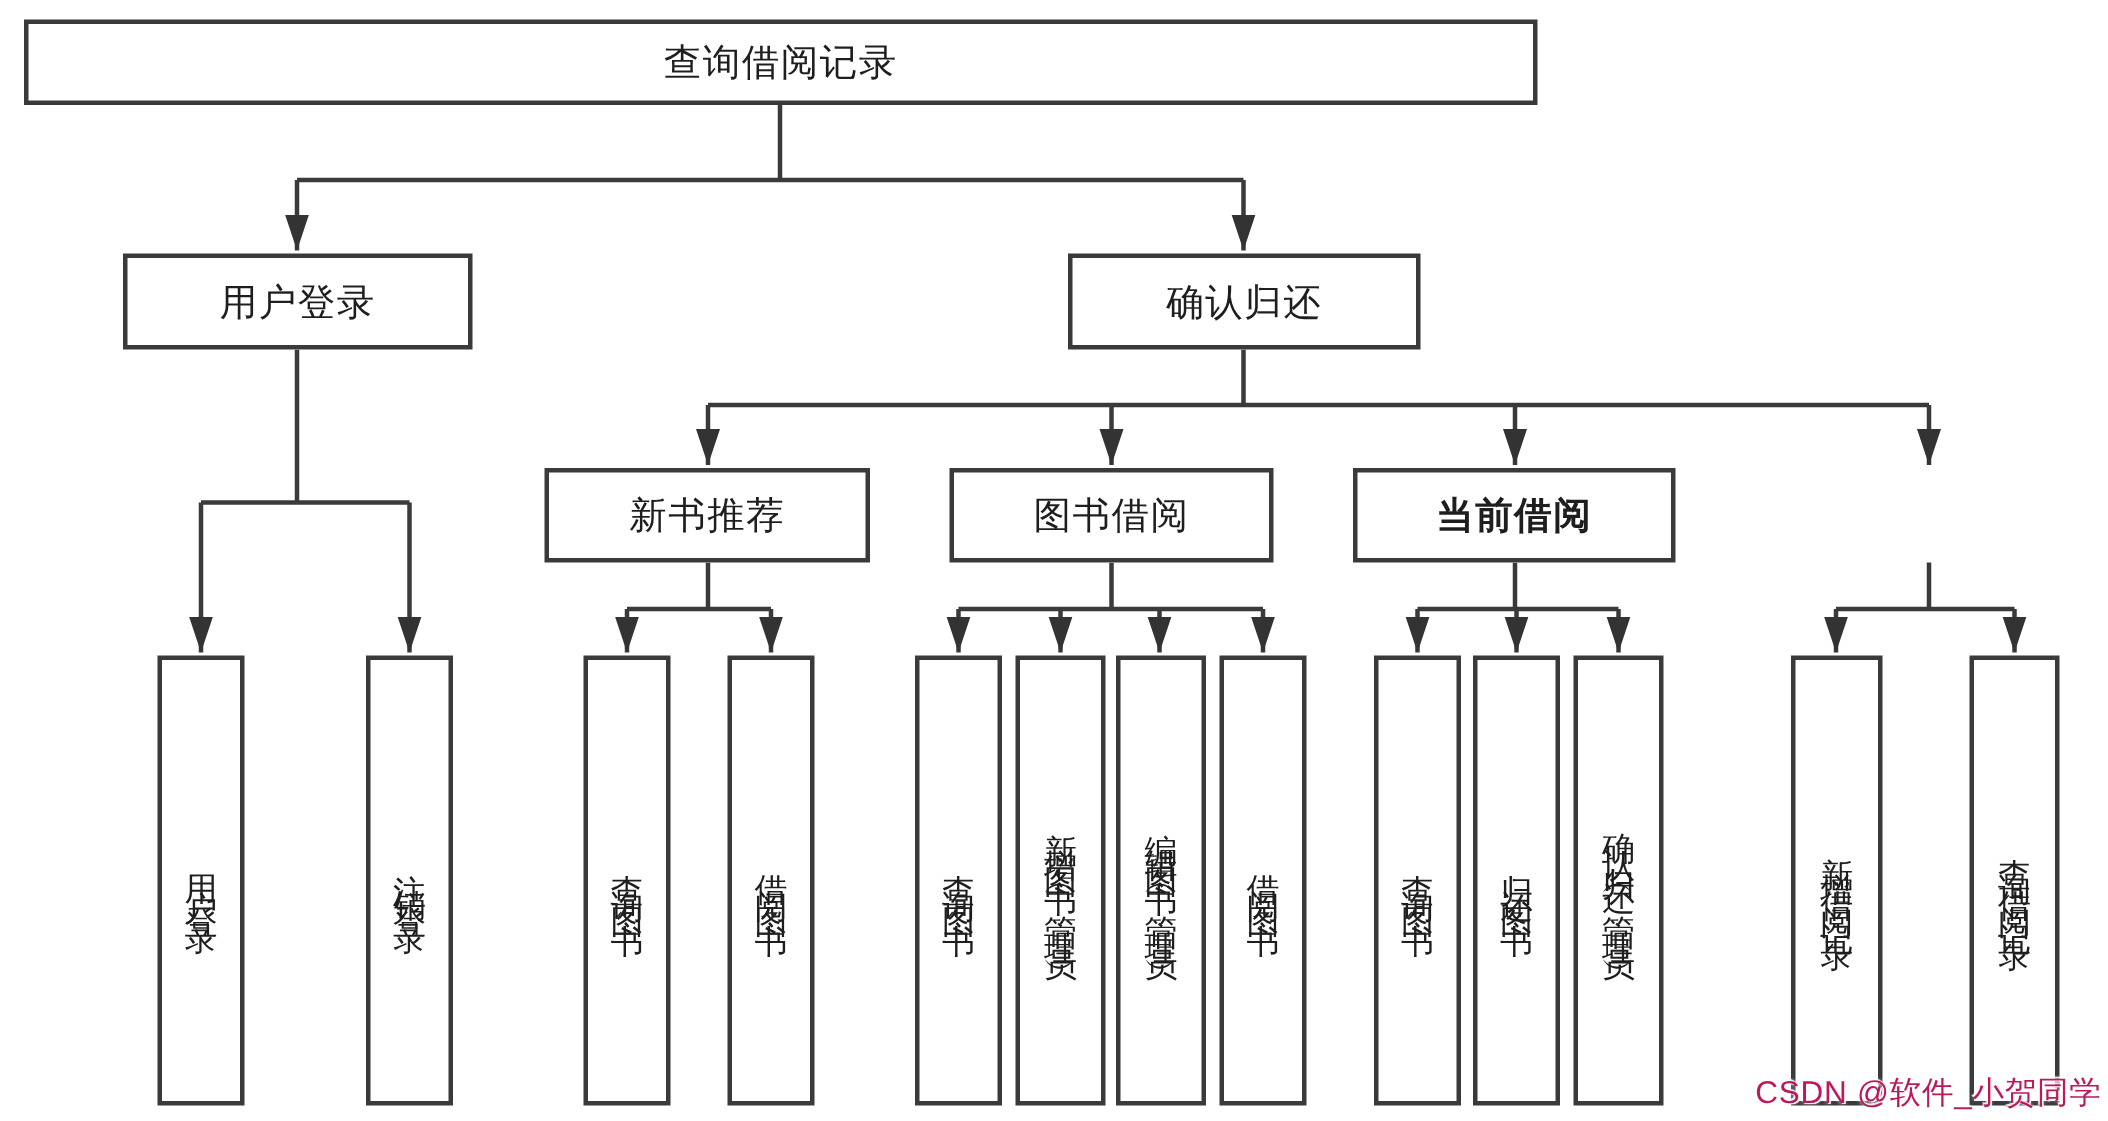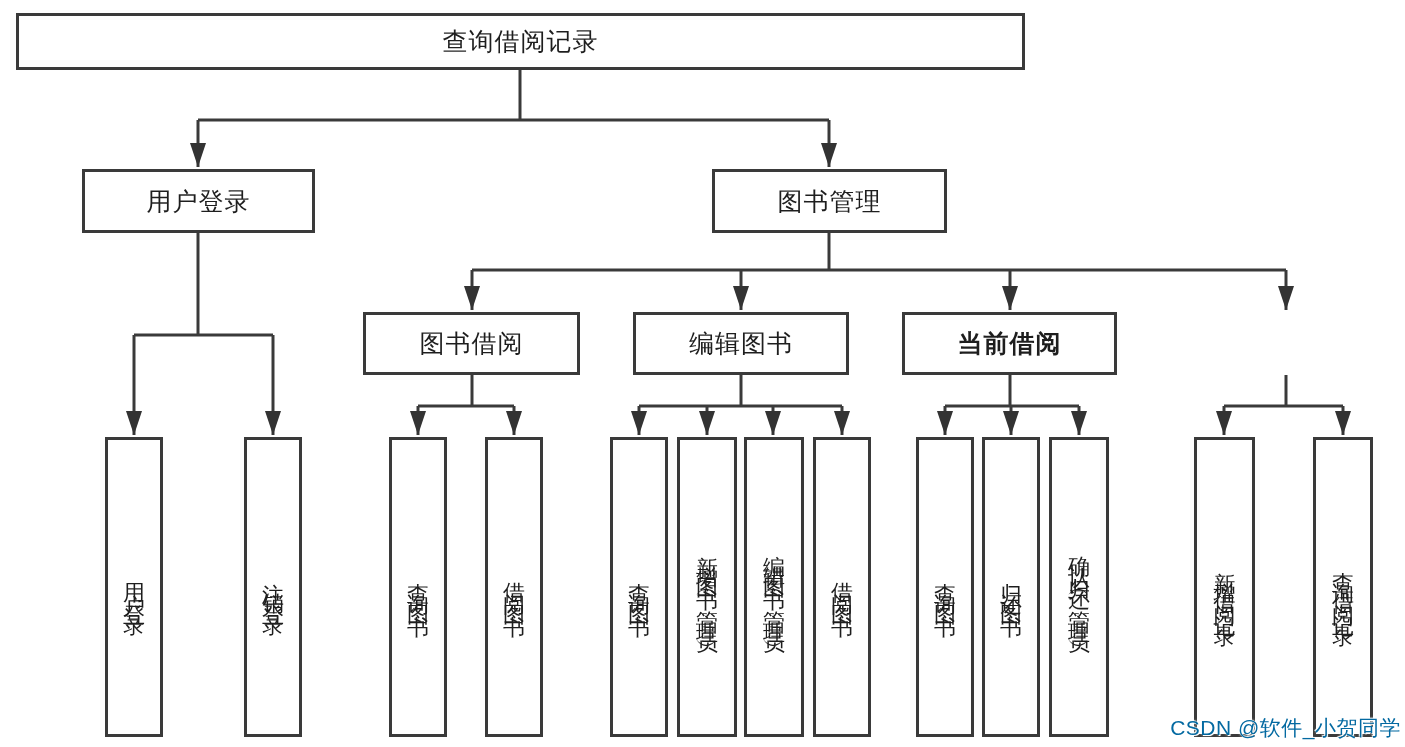--- a/index.html
+++ b/index.html
@@ -41,21 +41,21 @@
     line-height: 1;
     letter-spacing: 11px;
     color: #1e1e1e;
   }
   .watermark {
     position: absolute;
     right: 4px;
     top: 714px;
     z-index: 2;
     font-size: 21px;
-    color: #0369a1;
+    color: #be185d;
     letter-spacing: 0.5px;
     white-space: nowrap;
     text-shadow: 1px 1px 0 #ffffff, -1px -1px 0 rgba(255,255,255,0.85), 0 0 3px #ffffff;
   }
 </style>
 </head>
 <body>
 
 <div class="stage">
 
@@ -110,28 +110,28 @@
   </svg>
 
   <div class="node" style="left:16px; top:13px; width:1009px; height:57px;">
     <span class="h-label">查询借阅记录</span>
   </div>
 
   <div class="node" style="left:82px; top:169px; width:233px; height:64px;">
     <span class="h-label">用户登录</span>
   </div>
   <div class="node" style="left:712px; top:169px; width:235px; height:64px;">
-    <span class="h-label">图书管理</span>
+    <span class="h-label">确认归还</span>
   </div>
 
   <div class="node" style="left:363px; top:312px; width:217px; height:63px;">
-    <span class="h-label">图书借阅</span>
+    <span class="h-label">新书推荐</span>
   </div>
   <div class="node" style="left:633px; top:312px; width:216px; height:63px;">
-    <span class="h-label">编辑图书</span>
+    <span class="h-label">图书借阅</span>
   </div>
   <div class="node" style="left:902px; top:312px; width:215px; height:63px;font-weight:bold;">
     <span class="h-label">当前借阅</span>
   </div>
 
   <div class="node" style="left:105px; top:437px; width:58px; height:300px;">
     <span class="v-label">用户登录</span>
   </div>
   <div class="node" style="left:244px; top:437px; width:58px; height:300px;">
     <span class="v-label">注销登录</span>

